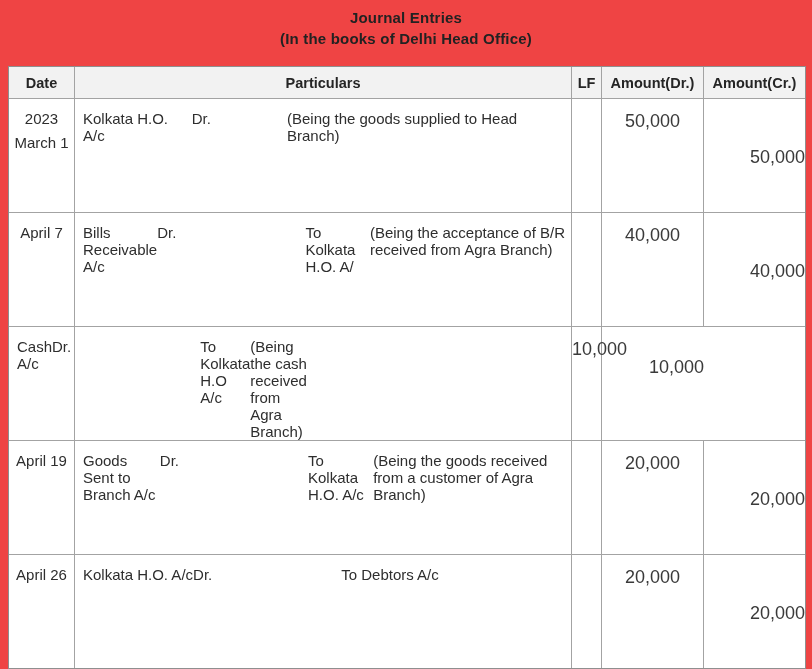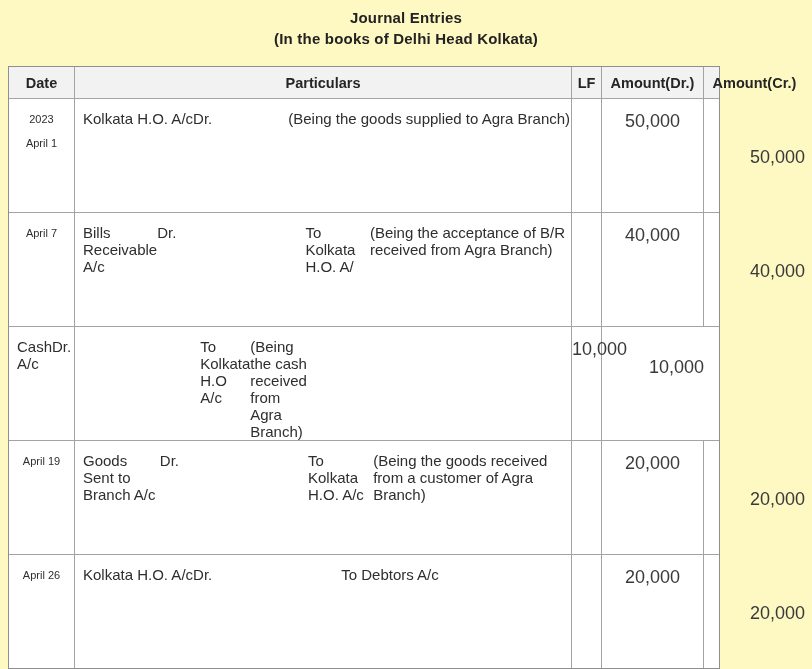--- a/index.html
+++ b/index.html
@@ -8,38 +8,38 @@
     font-family: "Liberation Sans", sans-serif;
     color: #2e2e2e;
     width: 812px;
     height: 669px;
     overflow: hidden;
   }
   .page {
     position: relative;
     width: 812px;
     height: 669px;
-    background: #fef9c3;
+    background: #ef4444;
   }
   .title-block {
     padding-top: 7px;
     text-align: center;
     line-height: 21px;
   }
   .title, .subtitle {
     font-size: 15px;
     font-weight: bold;
     color: #222222;
     letter-spacing: 0.2px;
   }
   .journal-table {
     position: absolute;
     left: 8px;
     top: 66px;
-    width: 712px;
+    width: 798px;
     border: 1px solid #8f8f8f;
     background: #ffffff;
   }
   .trow {
     display: grid;
     grid-template-columns: 66px 497px 30px 102px 101px;
     border-bottom: 1px solid #a3a3a3;
   }
   .trow:last-child { border-bottom: none; }
   .cell {
@@ -54,21 +54,21 @@
     align-items: center;
     justify-content: center;
     font-weight: bold;
     font-size: 14.5px;
     color: #252525;
   }
   .body-row .cell { height: 113px; }
   .date-cell {
     text-align: center;
     padding-top: 8px;
-    font-size: 11px;
+    font-size: 15px;
     line-height: 24px;
   }
   .date-cell span { display: block; }
   .particulars-cell {
     padding: 11px 0 12px 8px;
     display: flex;
     flex-direction: row;
     font-size: 15px;
   }
   .entry-line1 {
@@ -87,44 +87,44 @@
   .cr-cell { padding-top: 48px; }
   .cr-cell.cr-high { padding-top: 30px; }
 </style>
 </head>
 <body>
 
 <div class="page">
 
   <div class="title-block">
     <div class="title">Journal Entries</div>
-    <div class="subtitle">(In the books of Delhi Head Kolkata)</div>
+    <div class="subtitle">(In the books of Delhi Head Office)</div>
   </div>
 
   <div class="journal-table">
 
     <div class="trow thead">
       <div class="cell">Date</div>
       <div class="cell">Particulars</div>
       <div class="cell">LF</div>
       <div class="cell">Amount(Dr.)</div>
       <div class="cell">Amount(Cr.)</div>
     </div>
 
     <div class="trow body-row">
       <div class="cell date-cell">
         <span>2023</span>
-        <span>April 1</span>
+        <span>March 1</span>
       </div>
       <div class="cell particulars-cell">
         <div class="entry-line1">
           <span>Kolkata H.O. A/c</span>
           <span>Dr.</span>
         </div>
-        <div class="entry-line3">(Being the goods supplied to Agra Branch)</div>
+        <div class="entry-line3">(Being the goods supplied to Head Branch)</div>
       </div>
       <div class="cell"></div>
       <div class="cell amount-cell">50,000</div>
       <div class="cell amount-cell cr-cell">50,000</div>
     </div>
 
     <div class="trow body-row">
       <div class="cell date-cell">
         <span>April 7</span>
         <span></span>

